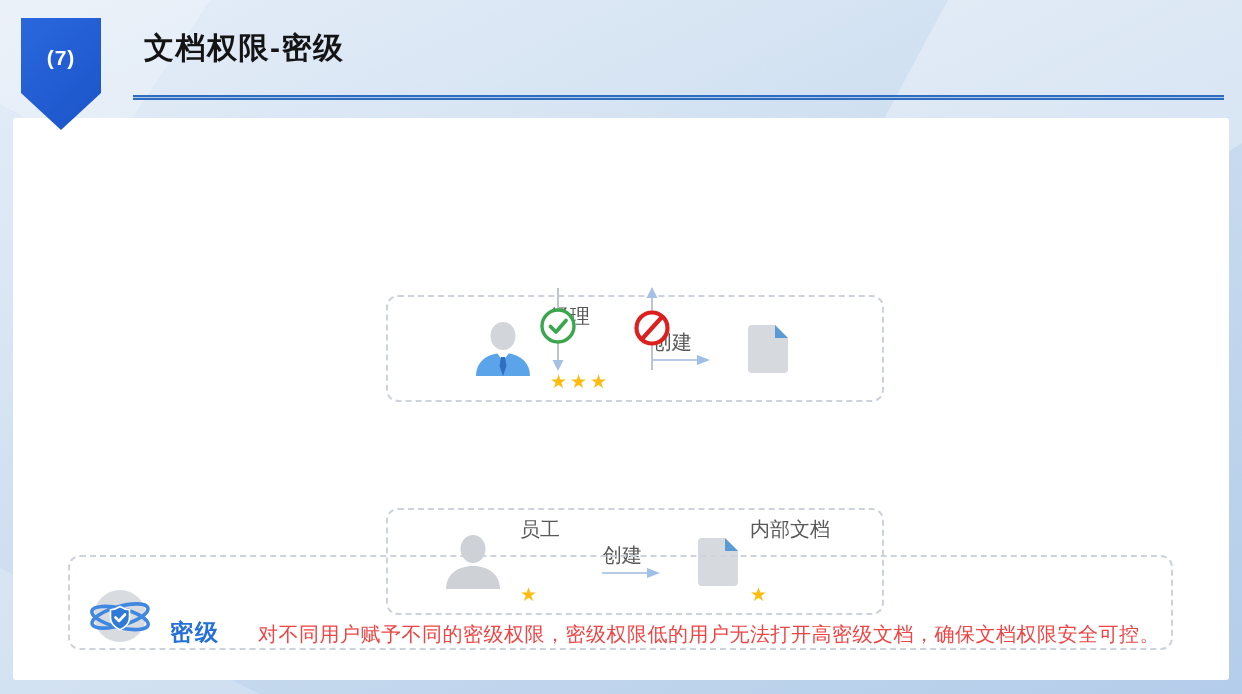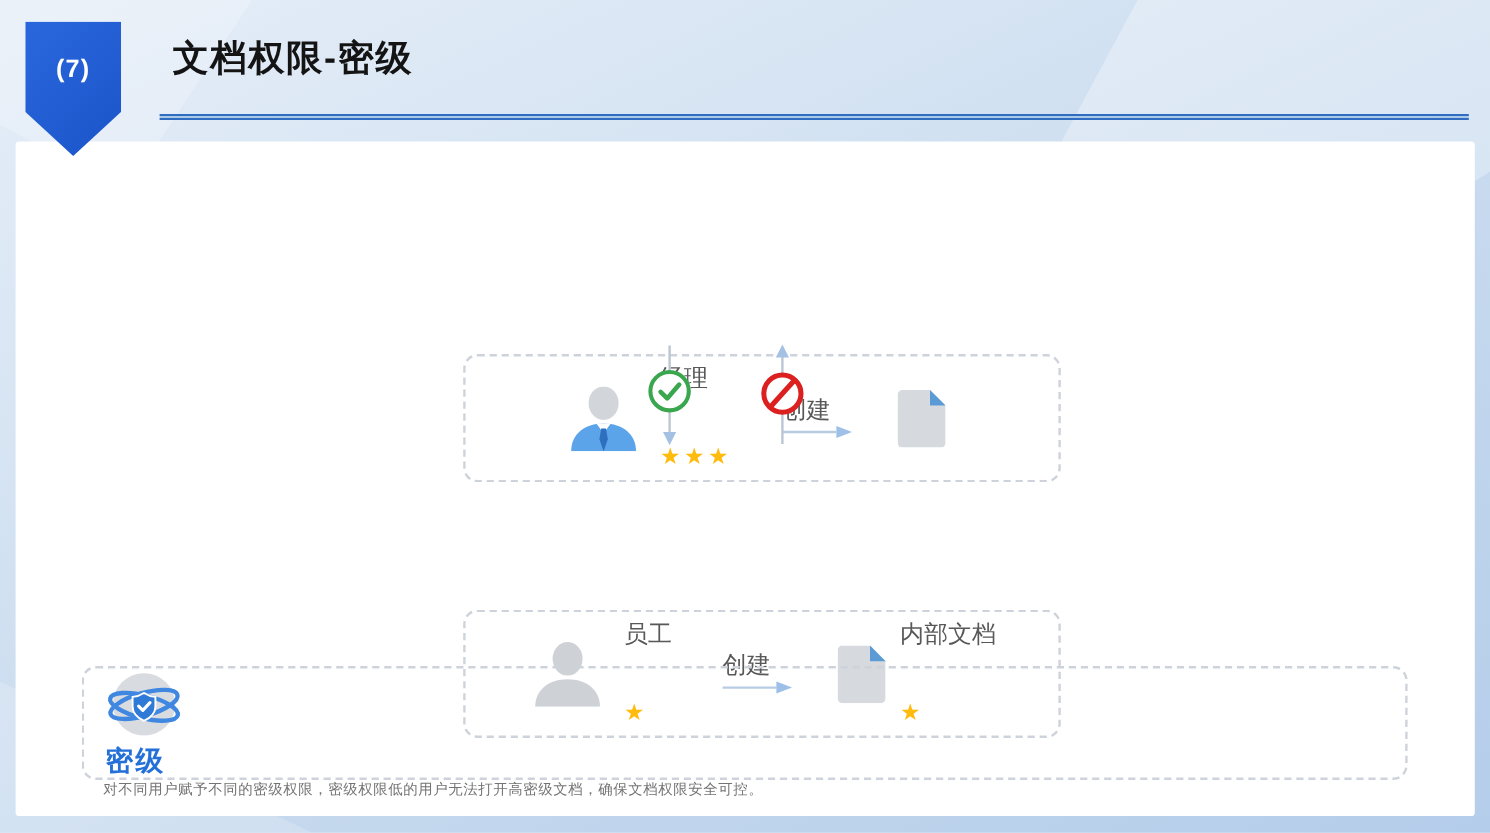--- a/index.html
+++ b/index.html
@@ -72,25 +72,25 @@
   .action-col { display: flex; flex-direction: column; align-items: flex-start; margin: 0 38px 0 42px; }
   .action-label { font-size: 20px; color: #585858; line-height: 22px; }
   .doc-wrap { width: 40px; height: 48px; margin-right: 12px; }
 
   .rel-arrow { position: absolute; width: 40px; height: 86px; z-index: 3; }
 
   
   .summary-box {
     position: absolute; left: 68px; top: 555px; width: 1105px; height: 95px;
     border: 2px dashed #ced3db; border-radius: 12px;
-    display: flex; align-items: flex-start; flex-direction: column;
+    display: flex; align-items: flex-end;
   }
   .summary-icon { width: 64px; height: 62px; margin-left: 18px; flex: 0 0 auto; }
   .summary-label { font-size: 23px; color: #2470d8; font-weight: bold; margin-left: 18px; letter-spacing: 2px; flex: 0 0 auto; }
-  .summary-text { font-size: 12px; color: #737373; margin-left: 16px; letter-spacing: 0.5px; }
+  .summary-text { font-size: 20px; color: #ef4444; margin-left: 38px; letter-spacing: 0.5px; }
 </style>
 </head>
 <body>
 
 <div class="stage">
 
   <div class="deco deco-tr"></div>
   <div class="deco deco-tl"></div>
   <div class="deco deco-bl"></div>
 

